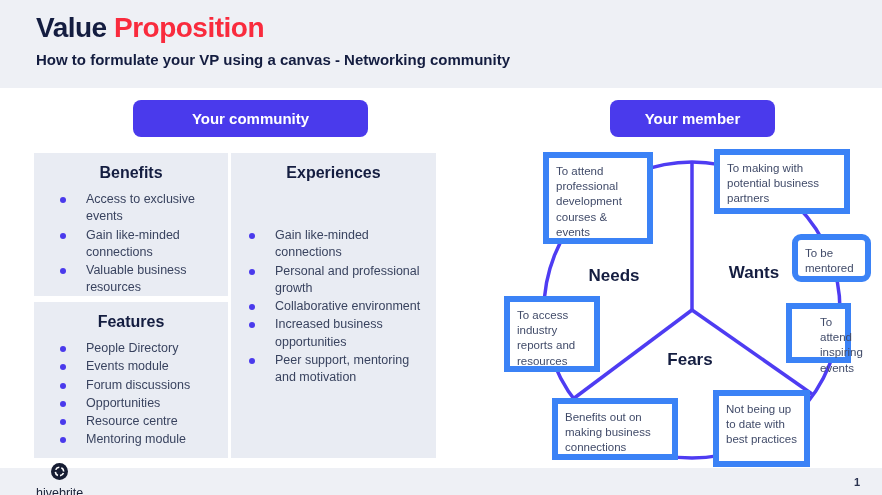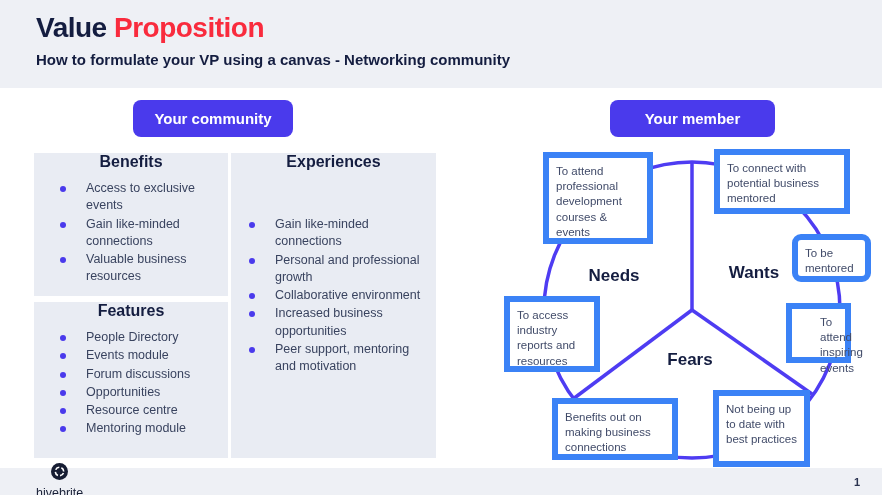--- a/index.html
+++ b/index.html
@@ -25,32 +25,33 @@
   
   .pill {
     position: absolute; top: 100px; height: 37px;
     background: #4a3aec; color: #ffffff;
     border: none; border-radius: 8px;
     font-family: "Liberation Sans", sans-serif;
     font-size: 15px; font-weight: 700;
     display: flex; align-items: center; justify-content: center;
     cursor: pointer;
   }
-  .pill-community { left: 133px; width: 160px; }
+  .pill-community { left: 133px; width: 235px; }
   .pill-member { left: 610px; width: 165px; }
   
   .panel {
     position: absolute;
     background: #e9ecf3;
     color: #39435f;
   }
   .panel-benefits    { left: 34px;  top: 153px; width: 194px; height: 143px; }
   .panel-features    { left: 34px;  top: 302px; width: 194px; height: 156px; }
   .panel-experiences { left: 231px; top: 153px; width: 205px; height: 305px; }
   .panel h2 {
+    margin-top: 11px;
     text-align: center;
     font-size: 16px; font-weight: 800; color: #141d40;
   }
   .panel ul { list-style: none; margin-top: 9px; }
   .panel-experiences ul { margin-top: 45px; }
   .panel li {
     position: relative;
     padding-left: 52px; padding-right: 8px;
     font-size: 12.5px; line-height: 1.38;
     margin-bottom: 1px;
@@ -152,21 +153,21 @@
     <line x1="692" y1="162" x2="692" y2="310" stroke="#4e3cf2" stroke-width="3.5"></line>
     <line x1="692" y1="310" x2="573" y2="399" stroke="#4e3cf2" stroke-width="3.5"></line>
     <line x1="692" y1="310" x2="812" y2="394" stroke="#4e3cf2" stroke-width="3.5"></line>
   </svg>
 
   <div class="diagram-label lbl-needs">Needs</div>
   <div class="diagram-label lbl-wants">Wants</div>
   <div class="diagram-label lbl-fears">Fears</div>
 
   <div class="dbox dbox-1">To attend professional development courses &amp; events</div>
-  <div class="dbox dbox-2">To connect with potential business mentored</div>
+  <div class="dbox dbox-2">To making with potential business partners</div>
   <div class="dbox dbox-3">To be mentored</div>
   <div class="dbox dbox-4">To access industry reports and resources</div>
   <div class="dbox dbox-5">To attend inspiring events</div>
   <div class="dbox dbox-6">Benefits out on making business connections</div>
   <div class="dbox dbox-7">Not being up to date with best practices</div>
 
   <div class="footer">
     <div class="brand">
       <svg width="17" height="17" viewBox="0 0 17 17">
         <circle cx="8.5" cy="8.5" r="8.5" fill="#161d33"></circle>

